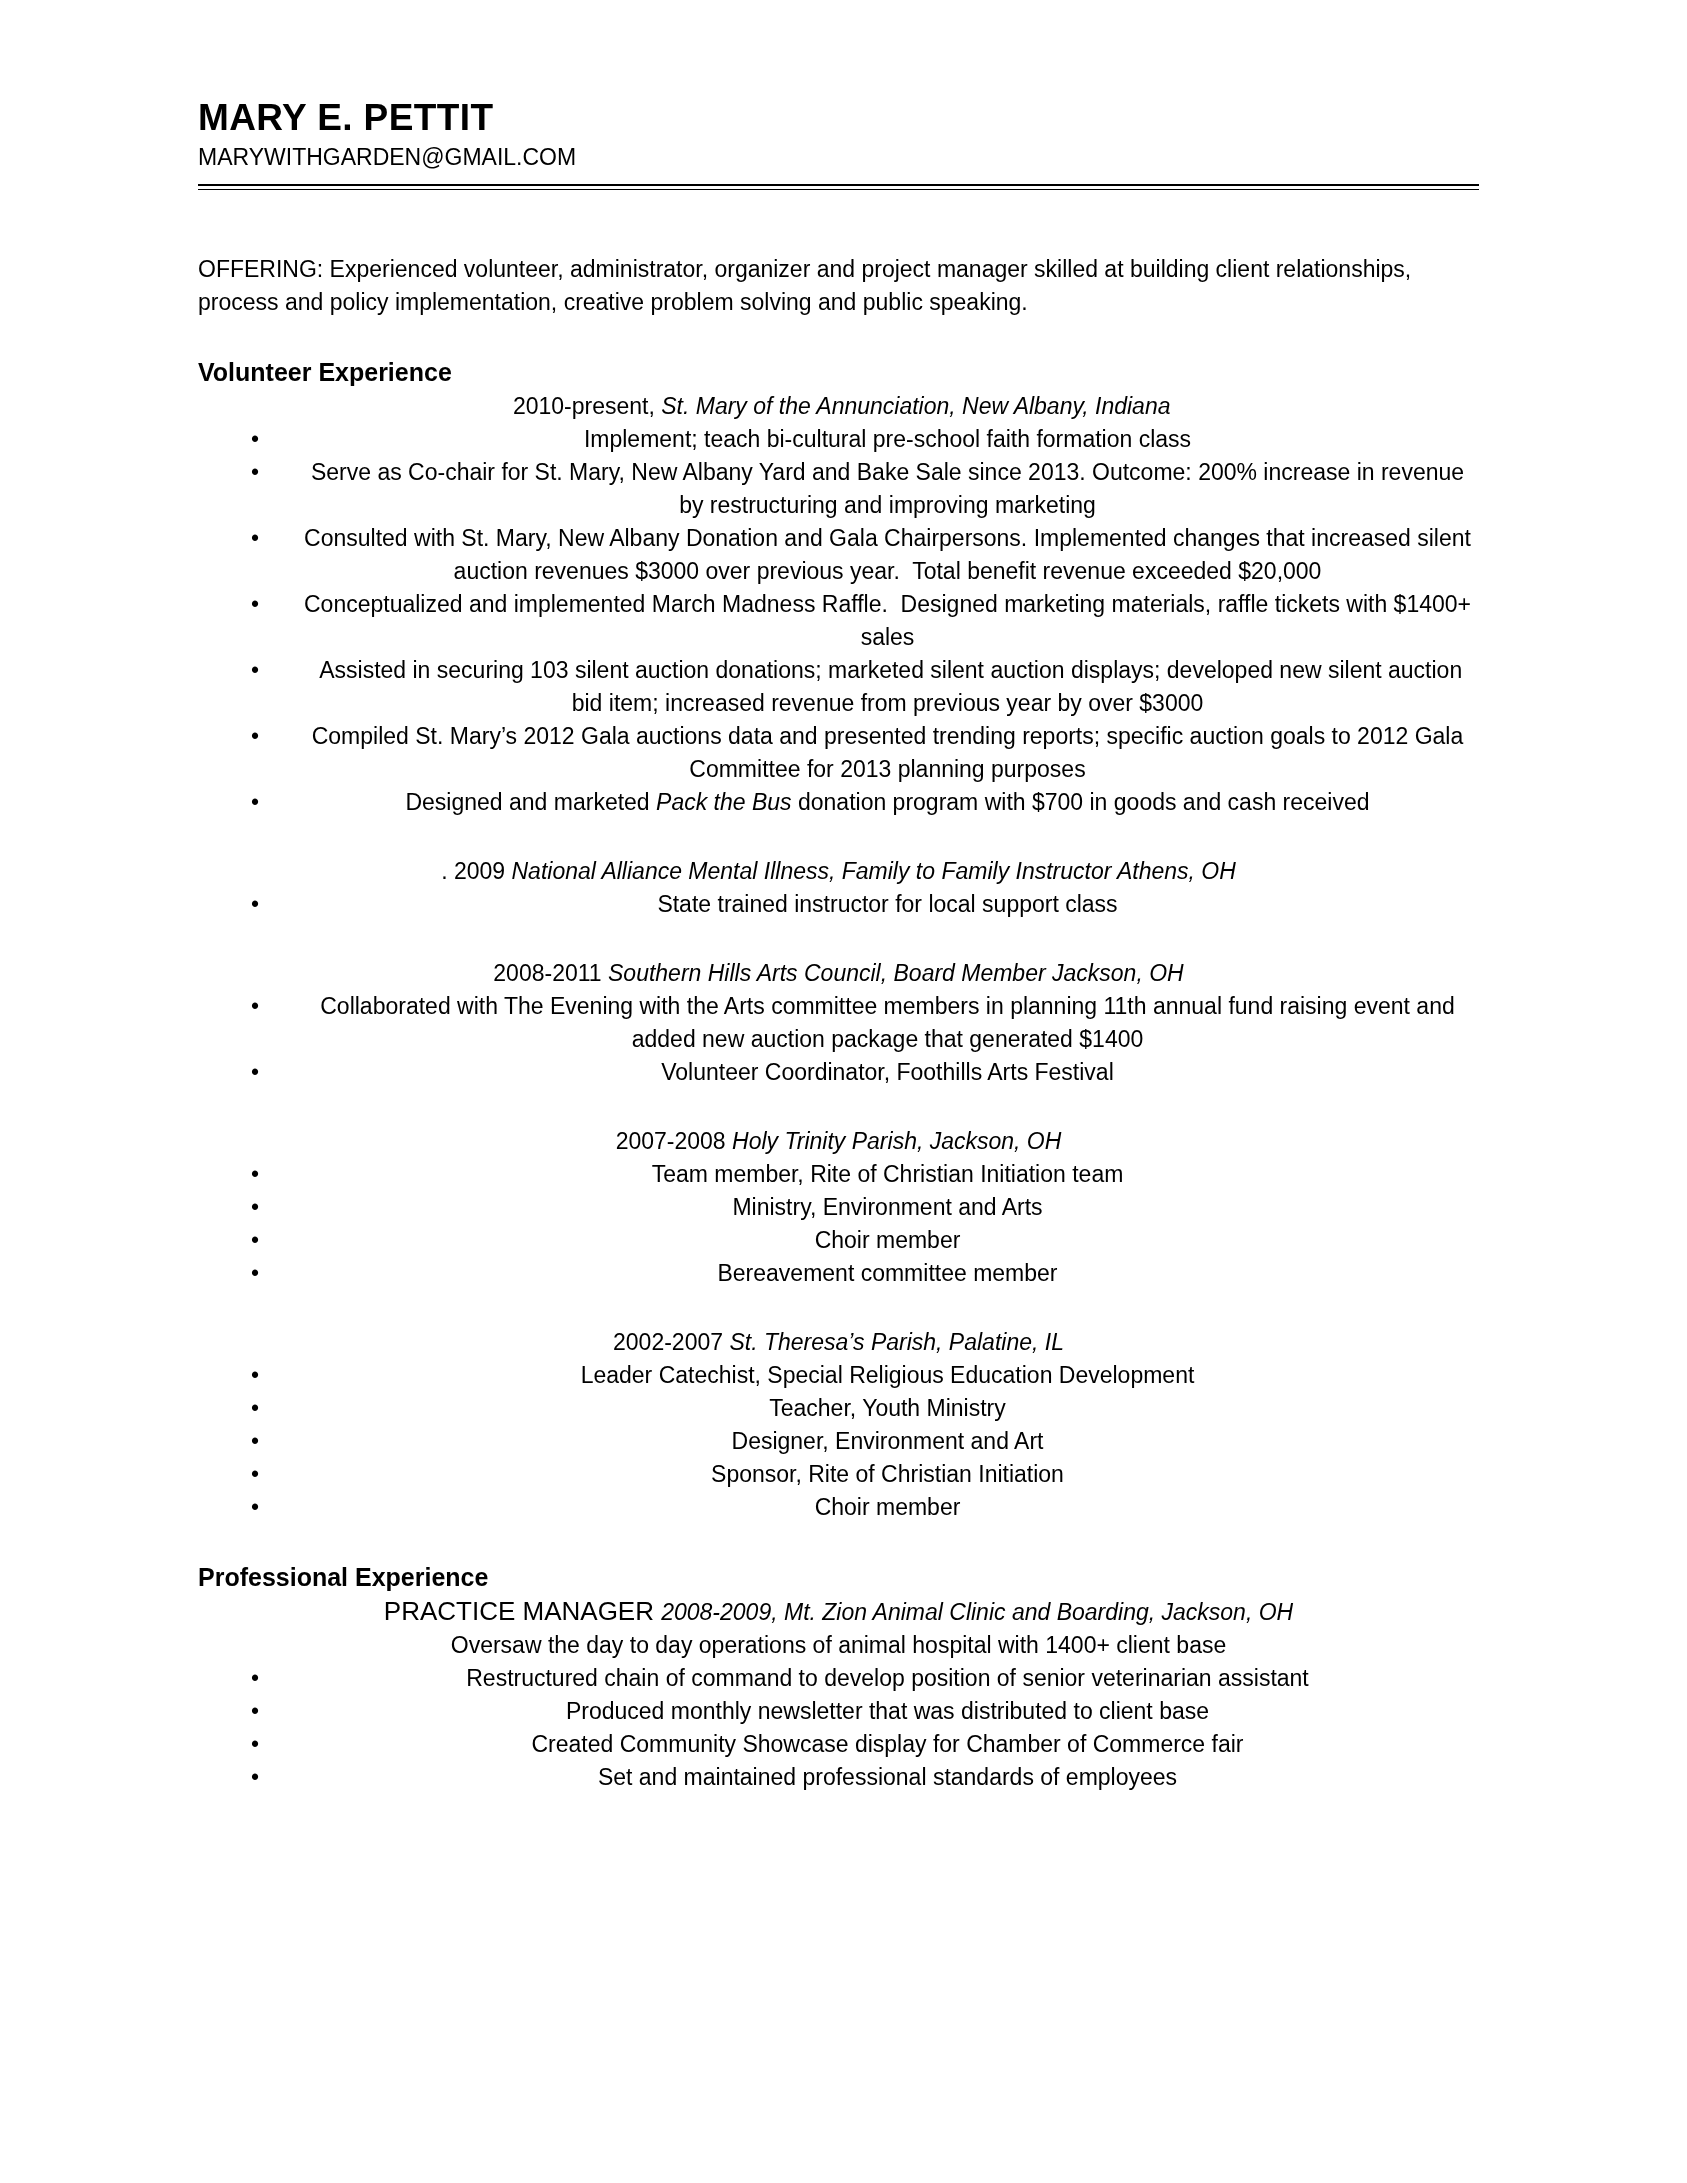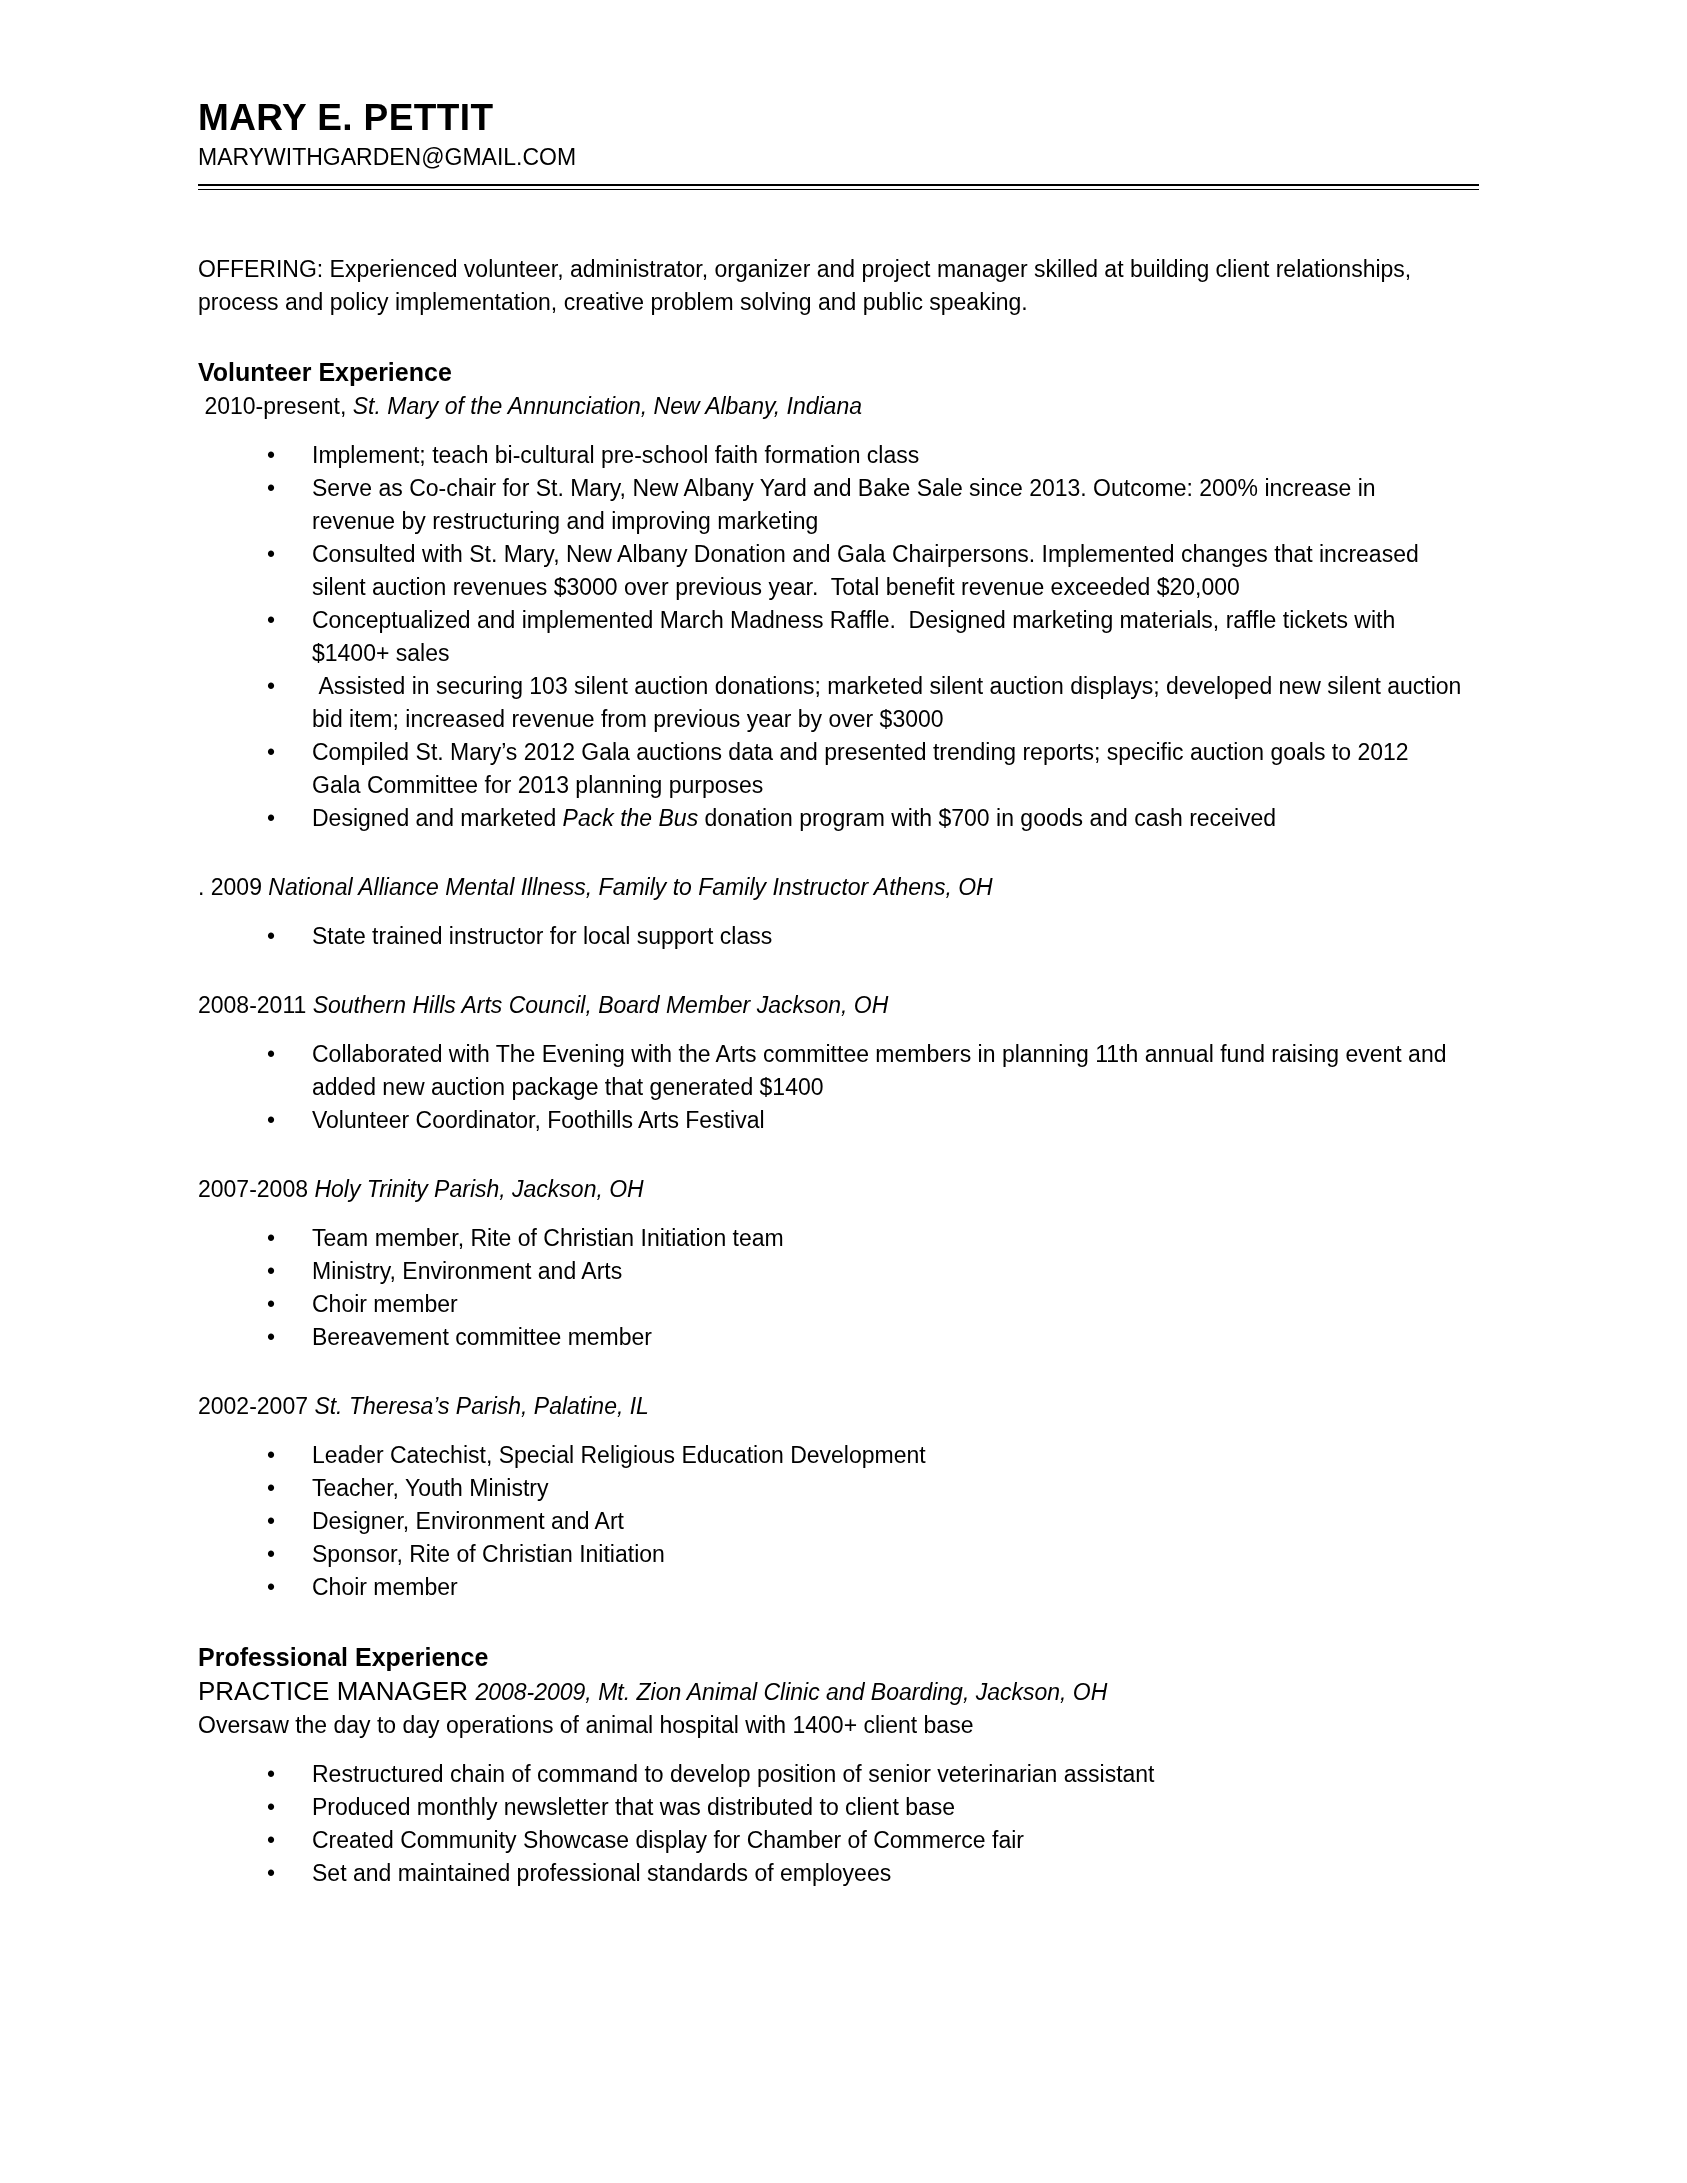--- a/index.html
+++ b/index.html
@@ -38,30 +38,30 @@
   .offering {
     margin: 63px 0 0 0;
     white-space: pre-wrap;
   }
   .section-title {
     font-size: 25px;
     line-height: 36px;
     font-weight: 700;
     margin: 35px 0 0 0;
   }
-  .entry { margin-top: 36px; }
+  .entry { margin-top: 36px; text-align: center; }
   .entry.first { margin-top: 0; }
   .entry-heading,
   .entry-intro {
     margin: 0;
     white-space: pre-wrap;
   }
   ul.bullets {
     list-style: none;
-    margin: 16px;
+    margin: 0;
     padding: 0;
   }
   ul.bullets li {
     position: relative;
     padding-left: 98px;
     white-space: pre-wrap;
   }
   ul.bullets li::before {
     content: "\2022";
     position: absolute;

